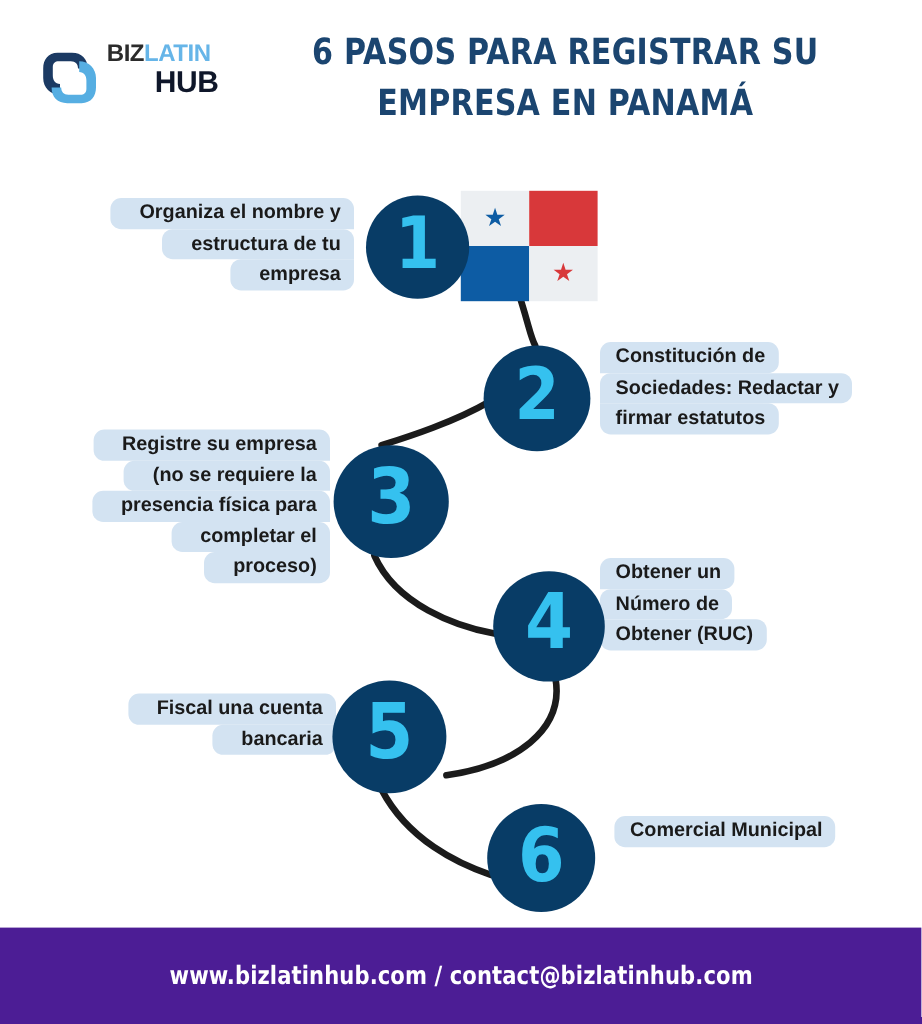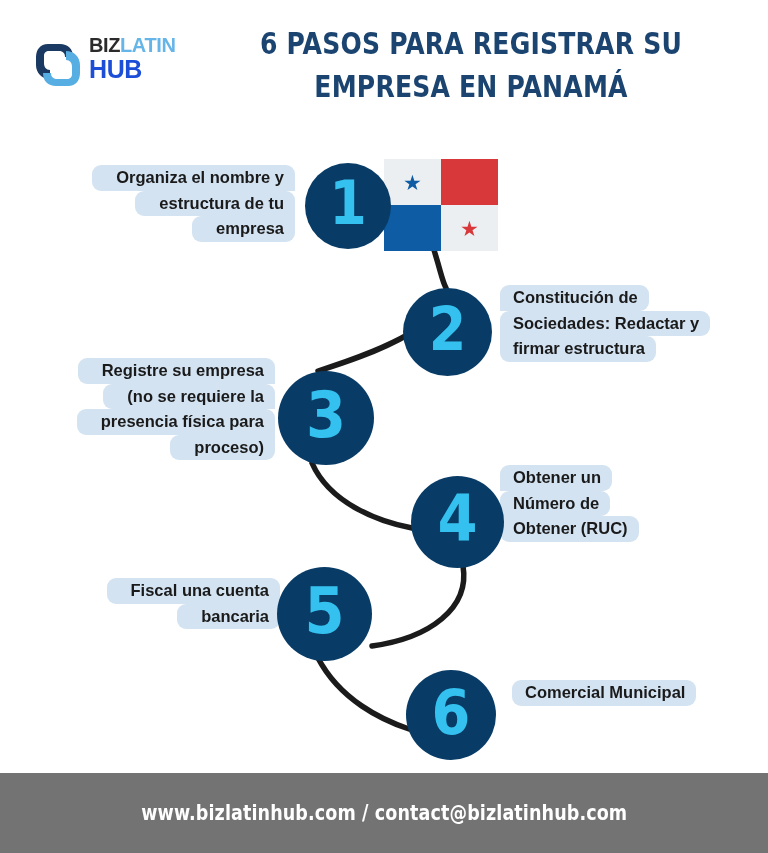--- a/index.html
+++ b/index.html
@@ -44,23 +44,24 @@
     font-size: 20px;
     font-weight: bold;
     letter-spacing: -0.4px;
     white-space: nowrap;
   }
   .logo-biz { color: #2b2b2b; }
   .logo-latin { color: #66b5e8; }
   .logo-line2 {
     font-size: 25px;
     font-weight: bold;
-    color: #1d4ed8;
+    color: #0f172a;
     letter-spacing: -0.4px;
     margin-top: 1px;
+    margin-left: 40px;
   }
 
   .title {
     position: absolute;
     left: 196px;
     top: 23px;
     width: 550px;
     color: #1b4570;
     font-family: "DejaVu Sans Condensed", "Liberation Sans Narrow", "Liberation Sans", sans-serif;
     font-weight: bold;
@@ -167,21 +168,21 @@
   .l5 { left: 85px;  top: 448px; width: 195px; }
   .l6 { left: 512px; top: 550px; width: 225px; }
 
   
   .footer {
     position: absolute;
     left: 0;
     top: 773px;
     width: 768px;
     height: 80px;
-    background: #737373;
+    background: #4c1d95;
     display: flex;
     align-items: center;
     justify-content: center;
   }
   .footer-text {
     color: #ffffff;
     font-family: "DejaVu Sans Condensed", "Liberation Sans Narrow", "Liberation Sans", sans-serif;
     font-weight: bold;
     font-size: 21px;
     letter-spacing: 0.1px;
@@ -252,27 +253,28 @@
 
   <div class="label l1 right-al">
     <div class="line">Organiza el nombre y</div>
     <div class="line">estructura de tu</div>
     <div class="line">empresa</div>
   </div>
 
   <div class="label l2 left-al">
     <div class="line">Constitución de</div>
     <div class="line">Sociedades: Redactar y</div>
-    <div class="line">firmar estructura</div>
+    <div class="line">firmar estatutos</div>
   </div>
 
   <div class="label l3 right-al">
     <div class="line">Registre su empresa</div>
     <div class="line">(no se requiere la</div>
     <div class="line">presencia física para</div>
+    <div class="line">completar el</div>
     <div class="line">proceso)</div>
   </div>
 
   <div class="label l4 left-al">
     <div class="line">Obtener un</div>
     <div class="line">Número de</div>
     <div class="line">Obtener (RUC)</div>
   </div>
 
   <div class="label l5 right-al">

